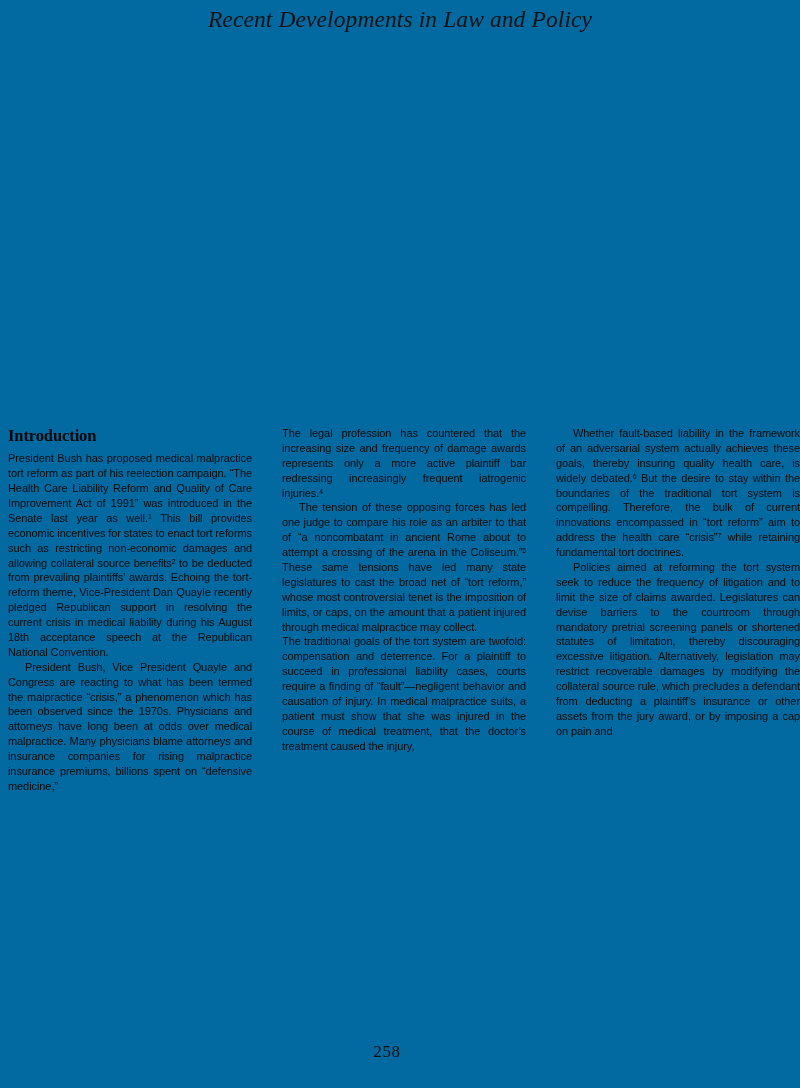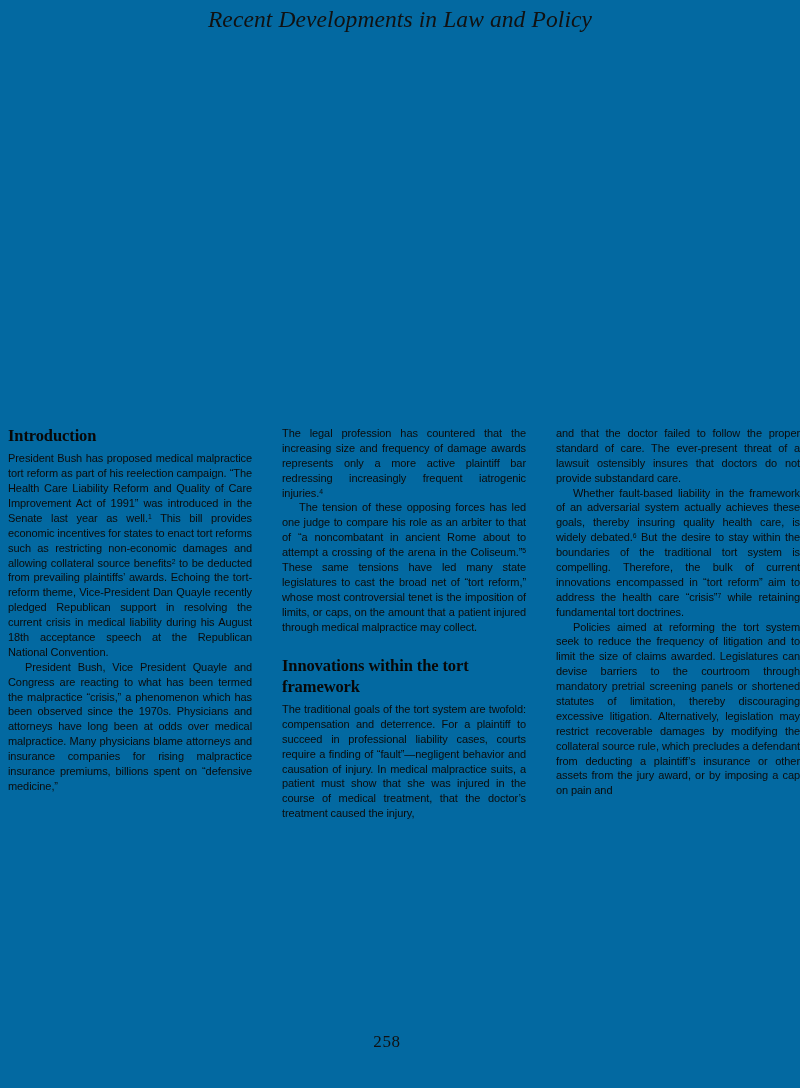--- a/index.html
+++ b/index.html
@@ -105,21 +105,21 @@
 
   sup {
     font-size: 0.62em;
     vertical-align: 0.42em;
     line-height: 0;
   }
 
   
   .folio {
     position: absolute;
-    bottom: 36px;
+    bottom: 26px;
     left: 0;
     width: 774px;
     text-align: center;
     font-family: "Liberation Serif", "DejaVu Serif", serif;
     font-size: 17px;
     letter-spacing: 0.6px;
     color: #111;
   }
 </style>
 </head>
@@ -138,27 +138,25 @@
       <p><span>President Bush has proposed medical malpractice tort reform as part of his reelection campaign. “The Health Care Liability Reform and Quality of Care Improvement Act of 1991” was introduced in the Senate last year as well.</span><sup>1</sup><span> This bill provides economic incentives for states to enact tort reforms such as restricting non-economic damages and allowing collateral source benefits</span><sup>2</sup><span> to be deducted from prevailing plaintiffs’ awards. Echoing the tort-reform theme, Vice-President Dan Quayle recently pledged Republican support in resolving the current crisis in medical liability during his August 18th acceptance speech at the Republican National Convention.</span></p>
 
       <p class="indent flush"><span>President Bush, Vice President Quayle and Congress are reacting to what has been termed the malpractice “crisis,” a phenomenon which has been observed since the 1970s. Physicians and attorneys have long been at odds over medical malpractice. Many physicians blame attorneys and insurance companies for rising malpractice insurance premiums, billions spent on “defensive medicine,”</span></p>
     </div>
 
     <div class="col col-2">
       <p><span>The legal profession has countered that the increasing size and frequency of damage awards represents only a more active plaintiff bar redressing increasingly frequent iatrogenic injuries.</span><sup>4</sup></p>
 
       <p class="indent"><span>The tension of these opposing forces has led one judge to compare his role as an arbiter to that of “a noncombatant in ancient Rome about to attempt a crossing of the arena in the Coliseum.”</span><sup>5</sup><span> These same tensions have led many state legislatures to cast the broad net of “tort reform,” whose most controversial tenet is the imposition of limits, or caps, on the amount that a patient injured through medical malpractice may collect.</span></p>
 
-      <h2 class="section-head spaced">Innovations within the tort framework</h2>
 
       <p class="flush">The traditional goals of the tort system are twofold: compensation and deterrence. For a plaintiff to succeed in professional liability cases, courts require a finding of “fault”—negligent behavior and causation of injury. In medical malpractice suits, a patient must show that she was injured in the course of medical treatment, that the doctor’s treatment caused the injury,</p>
     </div>
 
     <div class="col col-3">
-      <p>and that the doctor failed to follow the proper standard of care. The ever-present threat of a lawsuit ostensibly insures that doctors do not provide substandard care.</p>
 
       <p class="indent"><span>Whether fault-based liability in the framework of an adversarial system actually achieves these goals, thereby insuring quality health care, is widely debated.</span><sup>6</sup><span> But the desire to stay within the boundaries of the traditional tort system is compelling. Therefore, the bulk of current innovations encompassed in “tort reform” aim to address the health care “crisis”</span><sup>7</sup><span> while retaining fundamental tort doctrines.</span></p>
 
       <p class="indent flush">Policies aimed at reforming the tort system seek to reduce the frequency of litigation and to limit the size of claims awarded. Legislatures can devise barriers to the courtroom through mandatory pretrial screening panels or shortened statutes of limitation, thereby discouraging excessive litigation. Alternatively, legislation may restrict recoverable damages by modifying the collateral source rule, which precludes a defendant from deducting a plaintiff’s insurance or other assets from the jury award, or by imposing a cap on pain and</p>
     </div>
 
   </div>
 
   <div class="folio">258</div>
 

